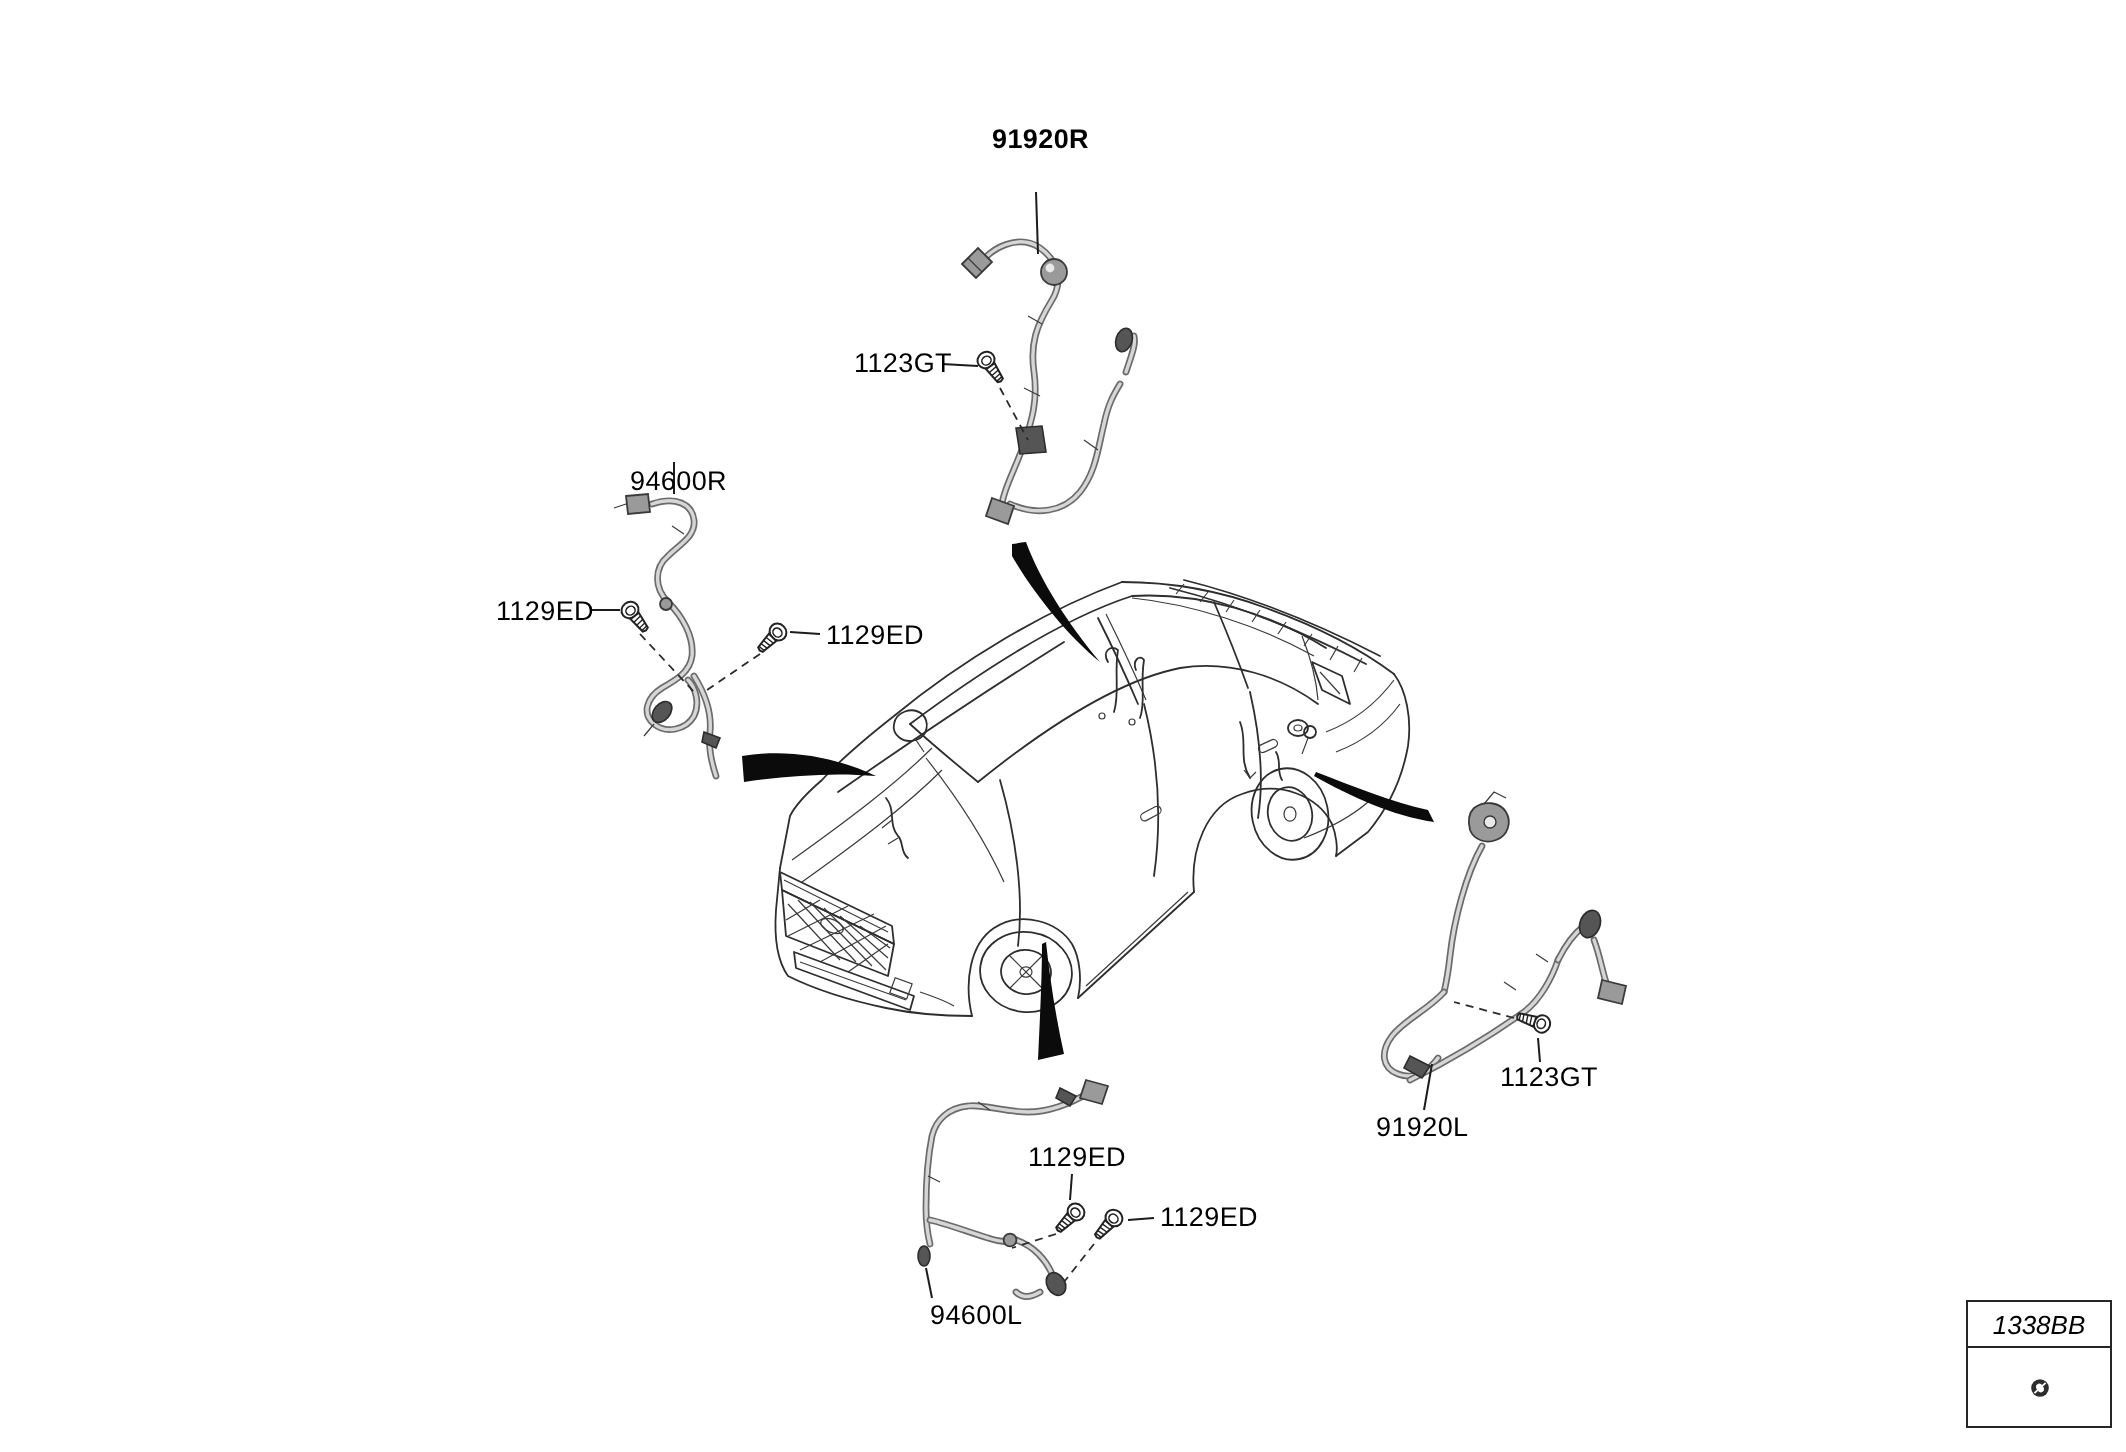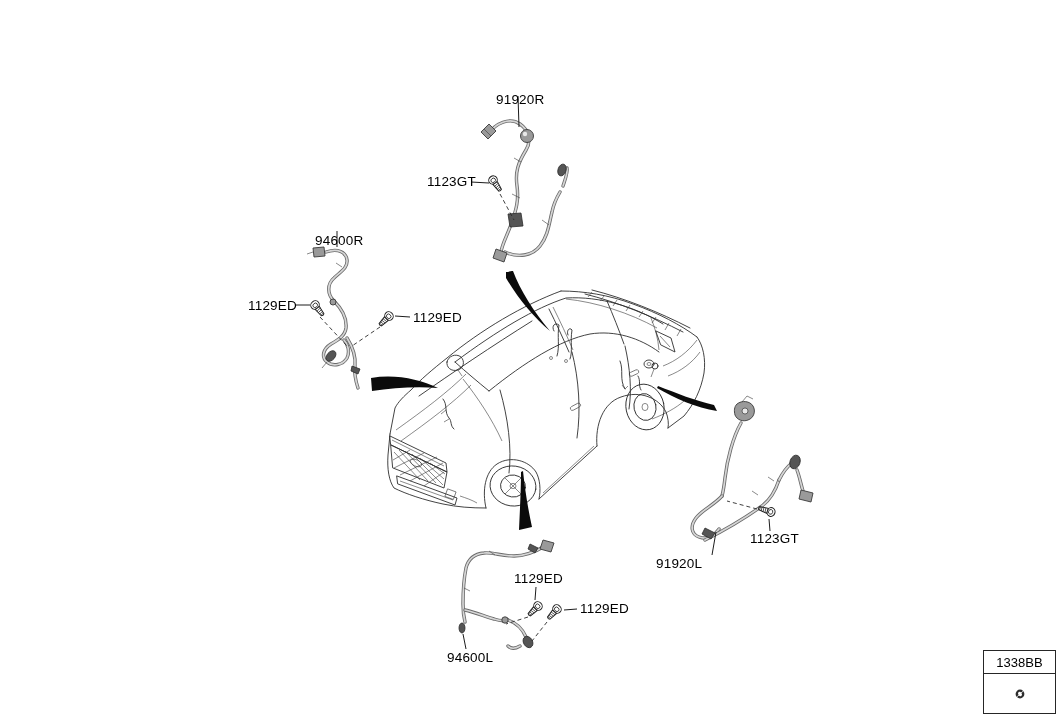--- a/index.html
+++ b/index.html
@@ -7,21 +7,21 @@
     position:relative;width:1063px;height:726px;background:#ffffff;
     overflow:hidden;font-family:"Liberation Sans",sans-serif;
   }
   .artwork{position:absolute;left:0;top:0;}
   .callout{
     position:absolute;font-size:13.5px;line-height:14px;color:#000;
     white-space:nowrap;letter-spacing:.2px;
   }
   .ref-box{
     position:absolute;left:983px;top:650px;width:73px;height:64px;
-    border:1.6px solid #262626;box-sizing:border-box;background:#fff;
+    border:1.6px solid #262626;box-sizing:border-box;background:#fff;font-style:italic;
   }
   .ref-code{
     height:22px;border-bottom:1.5px solid #262626;display:flex;
     align-items:center;justify-content:center;font-size:13px;color:#000;
   }
   .ref-icon-cell{
     height:calc(100% - 22px);display:flex;align-items:center;justify-content:center;
   }
   
   .ln{stroke:#2e2e2e;stroke-width:.9;fill:none;stroke-linecap:round;stroke-linejoin:round;}
@@ -229,30 +229,30 @@
     </g>
 
     <use href="#bolt" transform="translate(493,180) rotate(55)"></use>
     <use href="#bolt" transform="translate(315,305) rotate(52)"></use>
     <use href="#bolt" transform="translate(389,316) rotate(135)"></use>
     <use href="#bolt" transform="translate(771,512) rotate(198)"></use>
     <use href="#bolt" transform="translate(538,606) rotate(135)"></use>
     <use href="#bolt" transform="translate(557,609) rotate(132)"></use>
   </svg>
 
-  <div class="callout" style="left:496px;top:93px;">91920R</div>
+  <div class="callout" style="left:496px;top:63px;font-weight:bold;">91920R</div>
   <div class="callout" style="left:427px;top:175px;">1123GT</div>
   <div class="callout" style="left:315px;top:234px;">94600R</div>
   <div class="callout" style="left:248px;top:299px;">1129ED</div>
   <div class="callout" style="left:413px;top:311px;">1129ED</div>
   <div class="callout" style="left:750px;top:532px;">1123GT</div>
-  <div class="callout" style="left:656px;top:557px;">91920L</div>
+  <div class="callout" style="left:688px;top:557px;">91920L</div>
   <div class="callout" style="left:514px;top:572px;">1129ED</div>
   <div class="callout" style="left:580px;top:602px;">1129ED</div>
-  <div class="callout" style="left:447px;top:651px;">94600L</div>
+  <div class="callout" style="left:465px;top:651px;">94600L</div>
 
   <div class="ref-box">
     <div class="ref-code">1338BB</div>
     <div class="ref-icon-cell">
       <svg width="12" height="12" viewBox="0 0 12 12">
         <circle cx="6" cy="6" r="4.4" fill="#2d2d2d"></circle>
         <ellipse cx="6" cy="6" rx="1.7" ry="2.3" transform="rotate(-35 6 6)" fill="#ffffff"></ellipse>
         <path d="M3.2,8.6 L8.8,3.4" stroke="#ffffff" stroke-width="0.9" fill="none"></path>
       </svg>
     </div>

